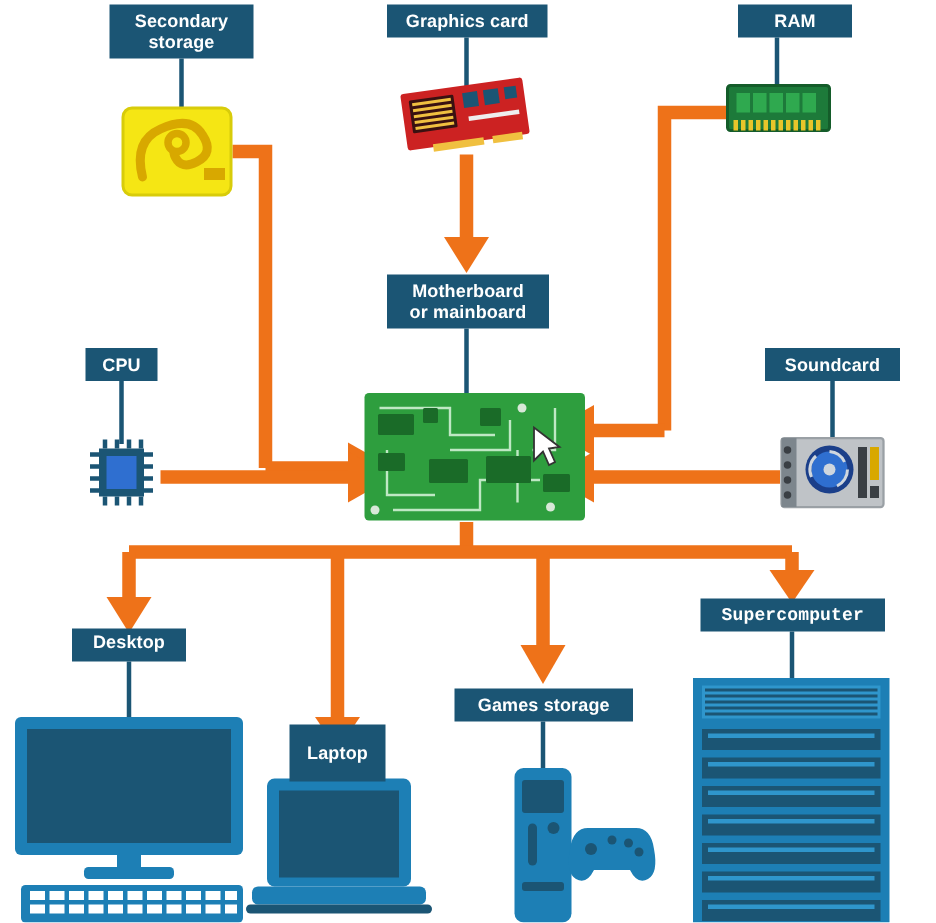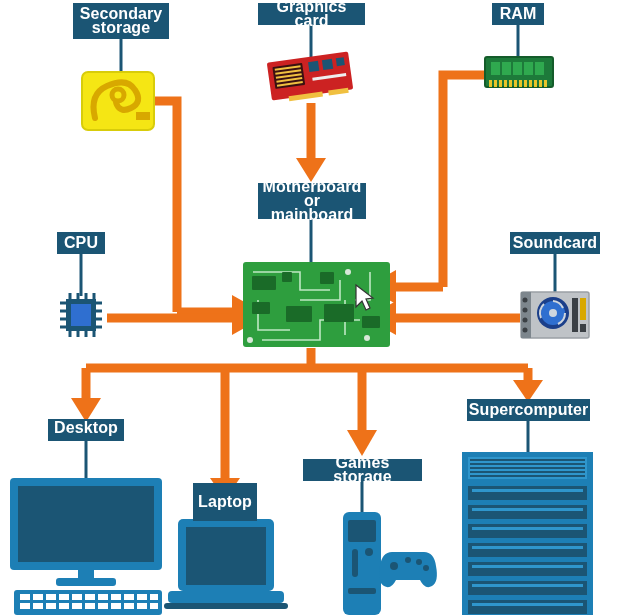--- a/index.html
+++ b/index.html
@@ -9,21 +9,21 @@
     font-family:"Liberation Sans", sans-serif;
     position:relative;
     overflow:hidden;
   }
   #diagram{position:absolute;left:0;top:0;width:624px;height:615px;}
   .label{
     position:absolute;
     background:#1b5574;
     color:#ffffff;
     font-weight:bold;
-    font-size:16px;
+    font-size:12px;
     line-height:14px;
     text-align:center;
     padding:5px 8px 6px 8px;
     box-sizing:border-box;
     white-space:pre-line;
     letter-spacing:0.1px;
   }
 </style>
 </head>
 <body>
@@ -287,21 +287,21 @@
       <rect x="472" y="565" width="111" height="3"></rect>
       <rect x="472" y="584" width="111" height="3"></rect>
       <rect x="472" y="603" width="111" height="3"></rect>
     </g>
   </g>
 </svg>
 
 <div class="label" style="left:73px;top:3px;width:96px;height:36px;display:flex;align-items:center;justify-content:center;"><span>Secondary
 storage</span></div>
 <div class="label" style="left:258px;top:3px;width:107px;height:22px;display:flex;align-items:center;justify-content:center;"><span>Graphics card</span></div>
-<div class="label" style="left:492px;top:3px;width:52px;height:22px;display:flex;align-items:center;justify-content:center;"><span>RAM</span></div>
+<div class="label" style="left:492px;top:3px;width:76px;height:22px;display:flex;align-items:center;justify-content:center;"><span>RAM</span></div>
 <div class="label" style="left:258px;top:183px;width:108px;height:36px;display:flex;align-items:center;justify-content:center;"><span>Motherboard
 or mainboard</span></div>
 <div class="label" style="left:57px;top:232px;width:48px;height:22px;display:flex;align-items:center;justify-content:center;"><span>CPU</span></div>
 <div class="label" style="left:510px;top:232px;width:90px;height:22px;display:flex;align-items:center;justify-content:center;"><span>Soundcard</span></div>
 <div class="label" style="left:48px;top:419px;width:76px;height:22px;display:flex;align-items:flex-end;justify-content:center;"><span>Desktop</span></div>
-<div class="label" style="left:467px;top:399px;width:123px;height:22px;display:flex;align-items:center;justify-content:center;"><span>Supercomputer</span></div>
+<div class="label" style="left:467px;top:399px;width:123px;height:22px;display:flex;align-items:center;justify-content:center;font-family:Liberation Mono, monospace;"><span>Supercomputer</span></div>
 <div class="label" style="left:193px;top:483px;width:64px;height:38px;display:flex;align-items:center;justify-content:center;"><span>Laptop</span></div>
 <div class="label" style="left:303px;top:459px;width:119px;height:22px;display:flex;align-items:center;justify-content:center;"><span>Games storage</span></div>
 
 </body></html>

